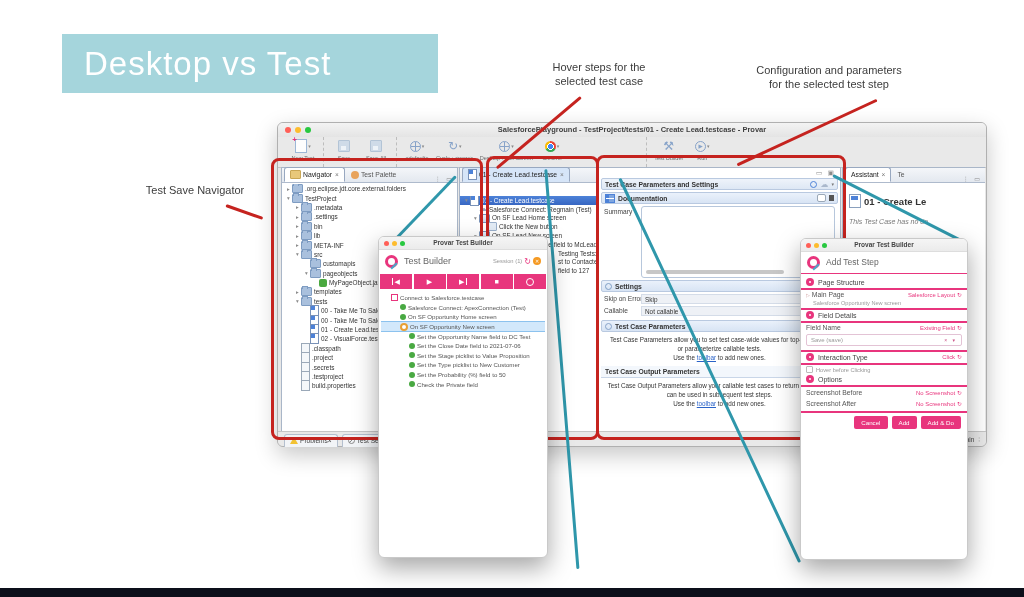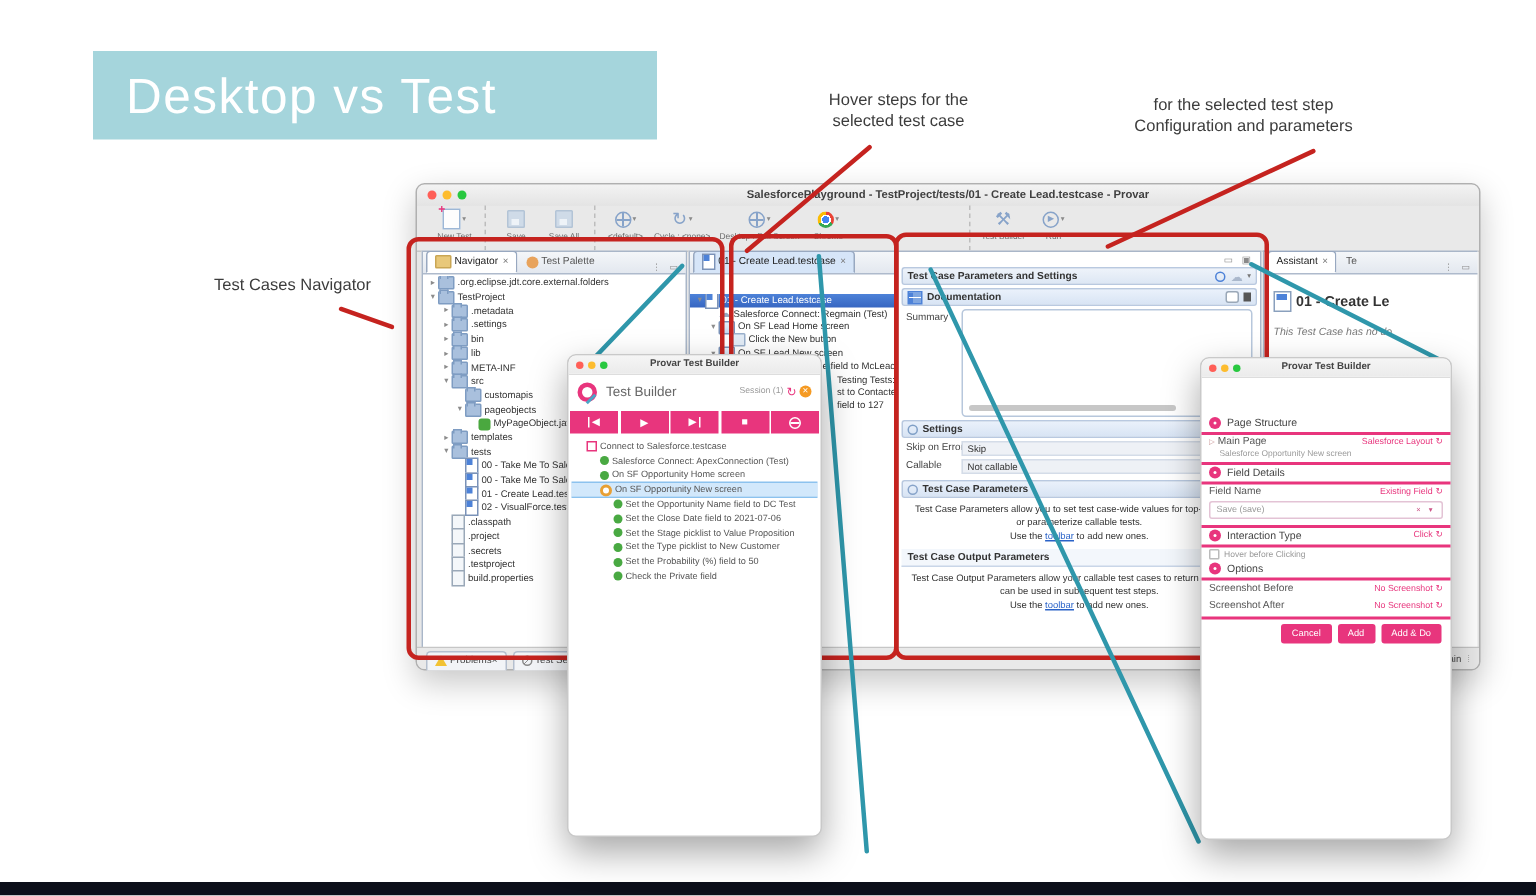--- a/index.html
+++ b/index.html
@@ -183,24 +183,24 @@
 </head>
 <body>
 
 <div class="abs banner">Desktop vs Test Builder</div>
 
 <div class="abs annot" style="left:538px;top:60px;width:122px;">
   <div>Hover steps for the</div>
   <div>selected test case</div>
 </div>
 <div class="abs annot" style="left:733px;top:63px;width:192px;">
+  <div>Configuration and parameters</div>
   <div>for the selected test step</div>
-  <div>Configuration and parameters</div>
 </div>
-<div class="abs annot" style="left:130px;top:183px;width:130px;">Test Cases Navigator</div>
+<div class="abs annot" style="left:130px;top:183px;width:130px;">Test Save Navigator</div>
 
 <div class="abs main-window">
   <div class="titlebar">
     <div class="lights">
       <span class="light l-red"></span>
       <span class="light l-yel"></span>
       <span class="light l-grn"></span>
     </div>
     <div class="wtitle">SalesforcePlayground - TestProject/tests/01 - Create Lead.testcase - Provar</div>
   </div>
@@ -652,20 +652,24 @@
 
 <div class="abs float-win" style="left:800px;top:238px;width:168px;height:322px;">
   <div class="fw-titlebar">
     <div class="lights">
       <span class="light l-red"></span>
       <span class="light l-yel"></span>
       <span class="light l-grn"></span>
     </div>
     <div class="fw-title">Provar Test Builder</div>
   </div>
+  <div class="fw-header" style="border-bottom:1.8px solid #e8357d;height:22px;">
+    <span class="gearlogo"></span>
+    <span class="fw-apptitle" style="font-size:8.5px;">Add Test Step</span>
+  </div>
 
   <div class="ats-row" style="top:39px;">
     <span class="ats-dot"></span>
     <span class="ats-sec">Page Structure</span>
   </div>
   <div class="ats-hairline" style="top:49px;"></div>
 
   <div class="ats-row" style="top:52px;">
     <span class="marker">▷</span>
     <span class="ats-lbl">Main Page</span>

